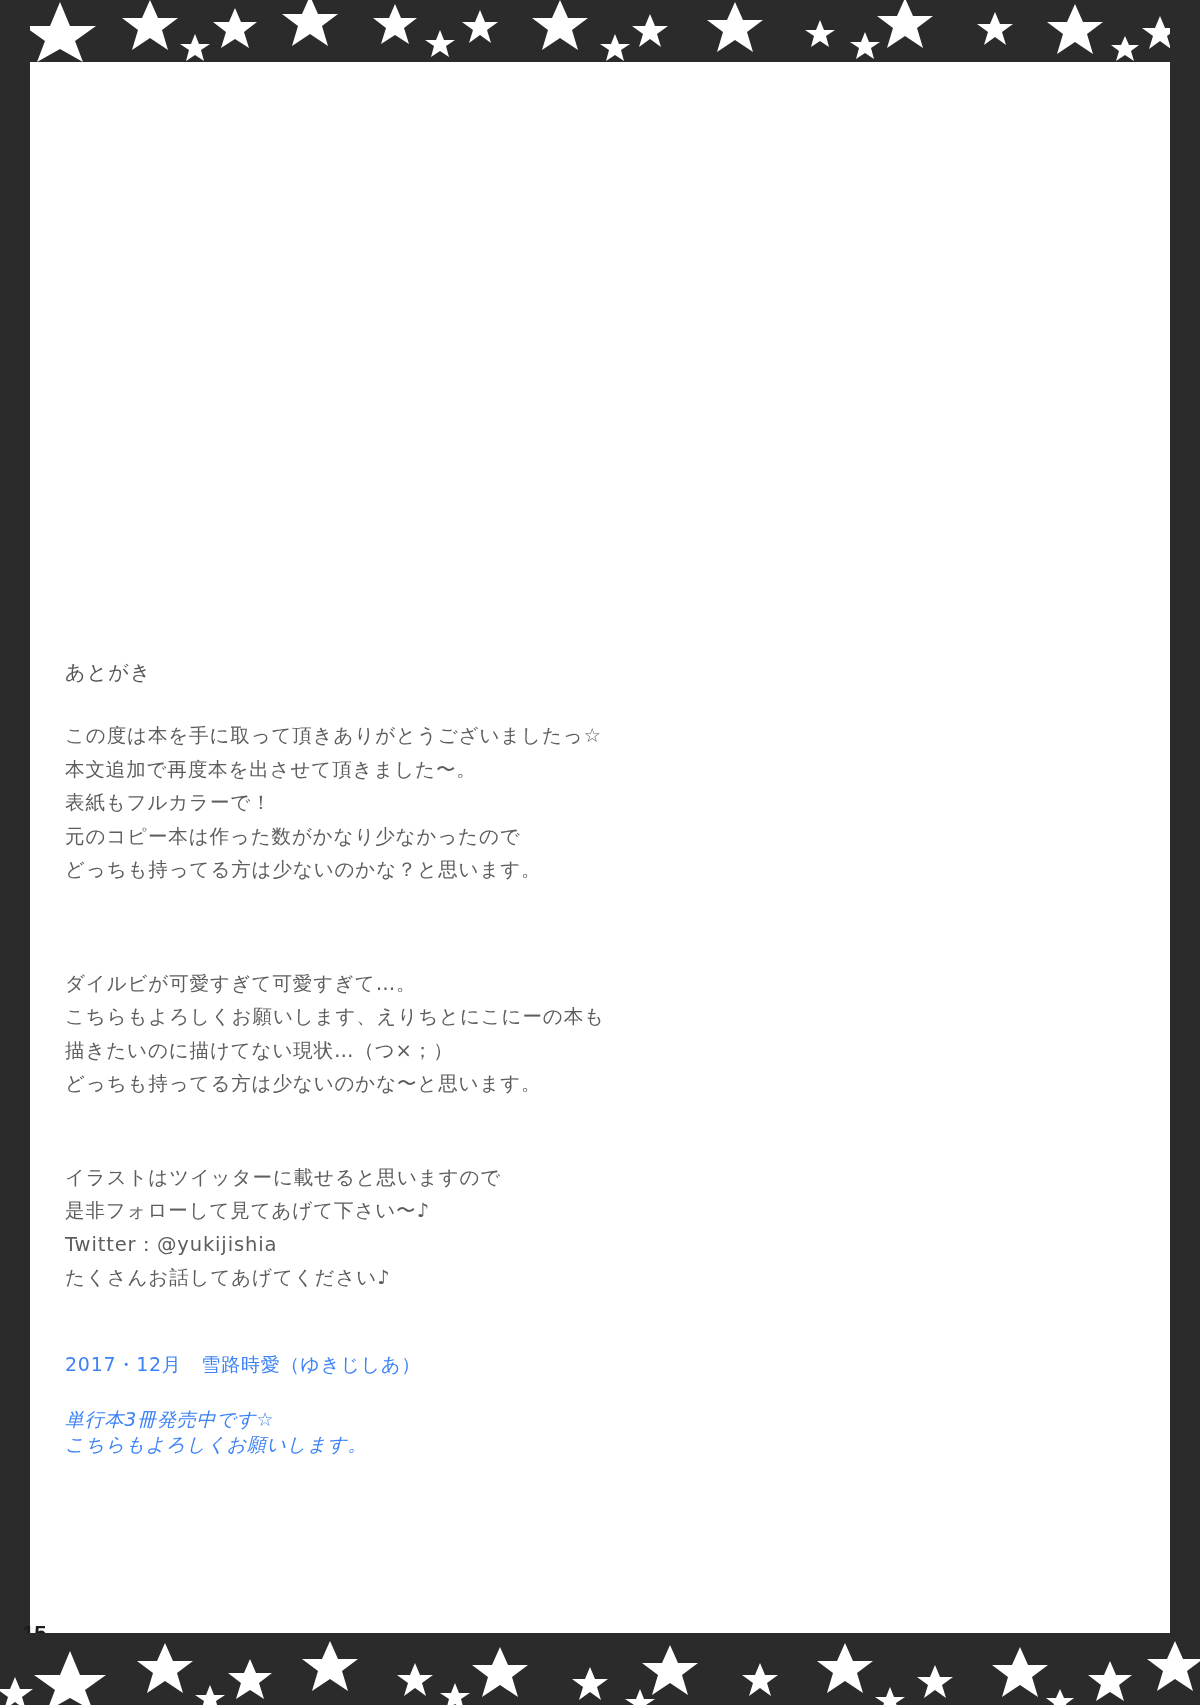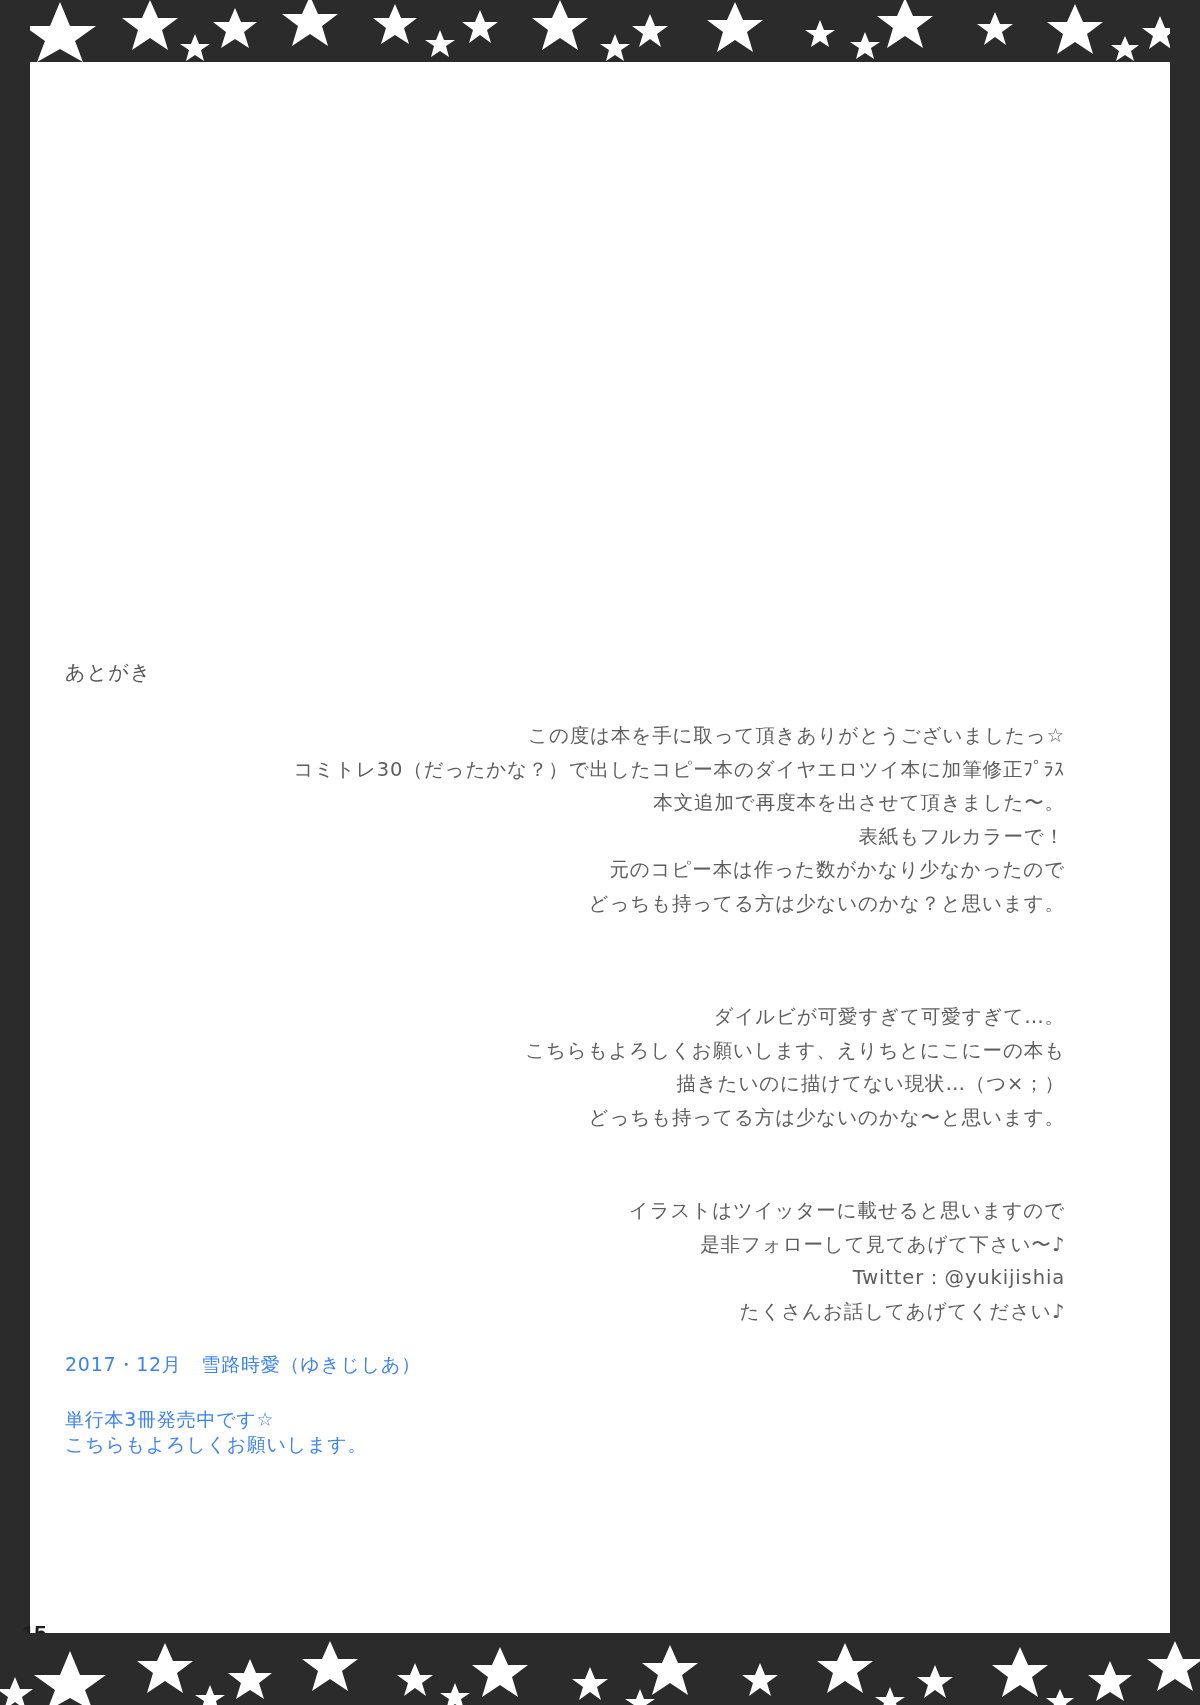--- a/index.html
+++ b/index.html
@@ -61,21 +61,20 @@
 
   .heading {
     font-size: 20px;
     color: #555555;
     margin-bottom: 44px;
     letter-spacing: 0.06em;
   }
 
   .para {
     margin-bottom: 36px;
-    text-align: right;
   }
   .para .line {
     display: block;
     margin-bottom: 14px;
     letter-spacing: 0.045em;
     white-space: pre;
   }
   .gap-lg { height: 58px; }
   .gap-md { height: 38px; }
 
@@ -90,21 +89,21 @@
   }
   .footer .line {
     display: block;
     letter-spacing: 0.04em;
     white-space: pre;
   }
   .footer .url {
     font-size: 18.5px;
     letter-spacing: 0.02em;
   }
-  .footer-block2 { margin-top: 30px; }
+  .footer-block2 { margin-top: 30px; font-style: italic; }
 
   .page-number {
     position: absolute;
     left: 22px;
     bottom: 58px;
     color: #1d1d1d;
     font-size: 22px;
     font-weight: bold;
     font-family: "Liberation Sans", sans-serif;
   }
@@ -149,21 +148,20 @@
   <div class="side-band right"></div>
 
   <div class="paper">
 
     <div class="content">
 
       <div class="heading">あとがき</div>
 
       <div class="para">
         <span class="line">この度は本を手に取って頂きありがとうございましたっ☆</span>
-        <span class="line">コミトレ30（だったかな？）で出したコピー本のダイヤエロツイ本に加筆修正ﾌﾟﾗｽ</span>
         <span class="line">本文追加で再度本を出させて頂きました〜。</span>
         <span class="line">表紙もフルカラーで！</span>
         <span class="line">元のコピー本は作った数がかなり少なかったので</span>
         <span class="line">どっちも持ってる方は少ないのかな？と思います。</span>
       </div>
 
       <div class="gap-lg"></div>
 
       <div class="para">
         <span class="line">ダイルビが可愛すぎて可愛すぎて…。</span>

